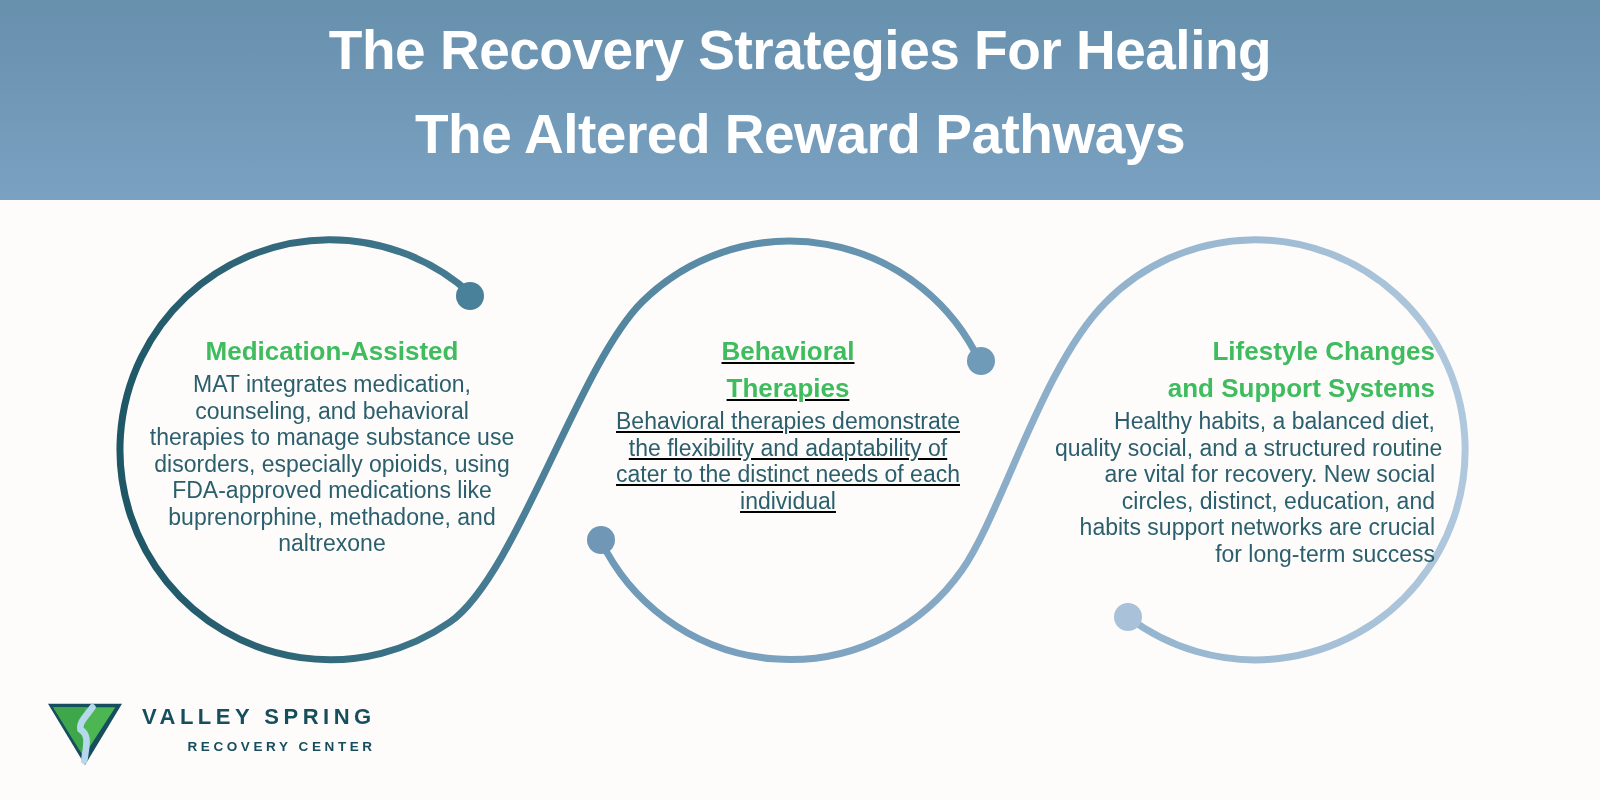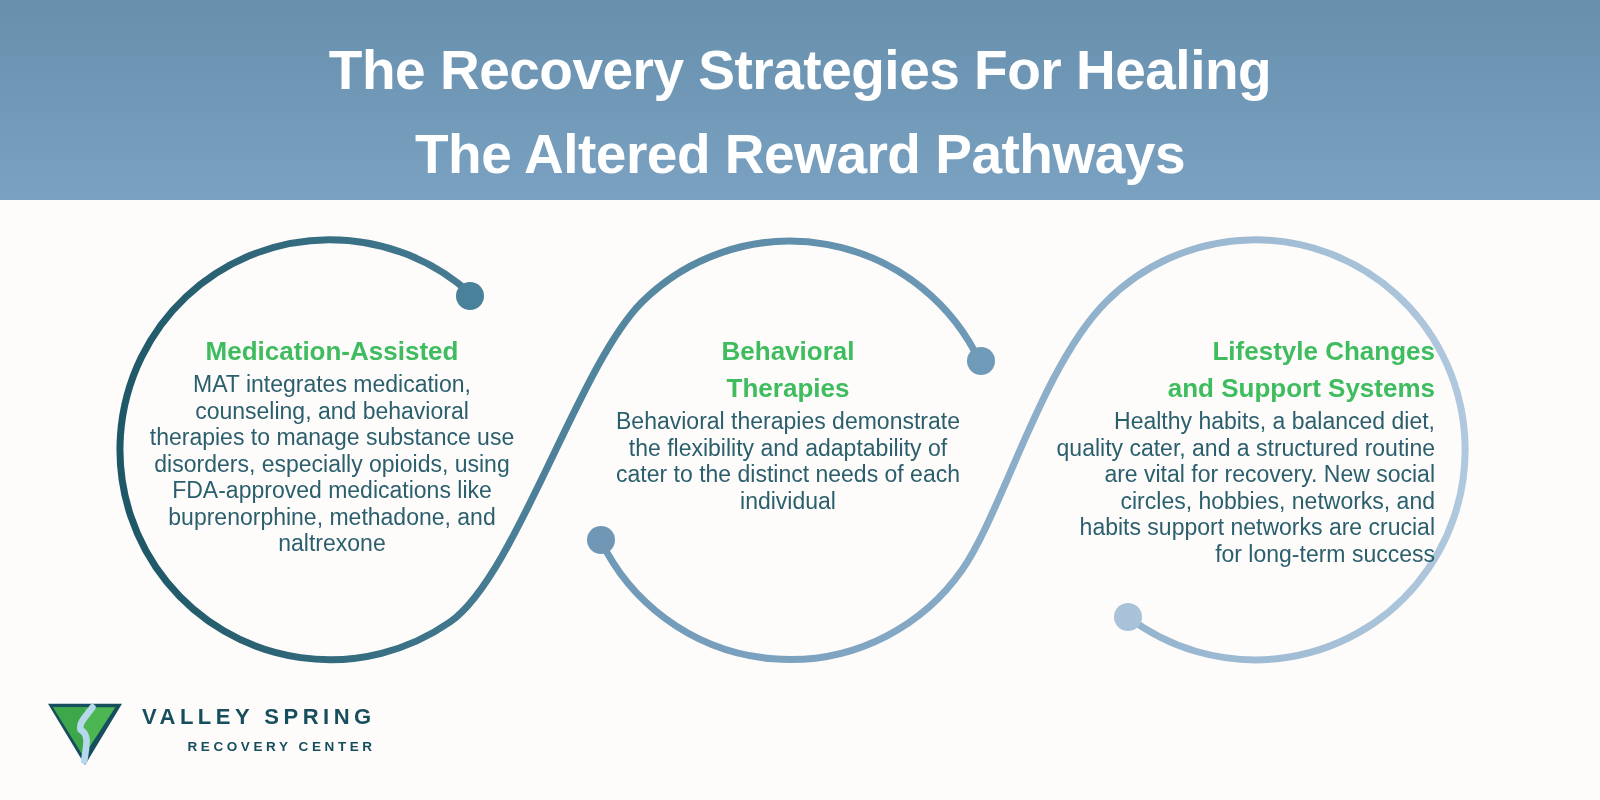--- a/index.html
+++ b/index.html
@@ -12,27 +12,27 @@
   .header{
     position:absolute;left:0;top:0;width:1600px;height:200px;
     background:linear-gradient(180deg,var(--headerTop,#6790ad) 0%,var(--headerBottom,#7aa1c1) 100%);
     text-align:center;
   }
   .title-line{
     color:var(--titleText,#ffffff);
     font-size:55px;font-weight:800;line-height:84px;
     letter-spacing:-0.5px;white-space:nowrap;
   }
-  .header{padding-top:28px;box-sizing:border-box;}
+  .header{padding-top:8px;box-sizing:border-box;}
   
   .wave-svg{position:absolute;left:0;top:0;width:1600px;height:800px;}
   
   .card{position:absolute;top:333px;width:380px;text-align:center;}
   .card1{left:142px;}
-  .card2{left:598px;}
+  .card2{left:598px;text-decoration:underline;}
   .card3{left:1055px;text-align:right;}
   .card-title{margin:0;padding:0;font-size:26px;font-weight:700;color:var(--headingGreen,#3ebc5e);}
   .card-title span{display:block;line-height:37px;white-space:nowrap;}
   .card-body{margin-top:1px;color:var(--bodyTeal,#2b5f6d);font-size:23px;font-weight:400;}
   .card-body div{line-height:26.5px;white-space:nowrap;}
   
   .brand{position:absolute;left:48px;top:700px;display:flex;align-items:flex-start;}
   .brand-mark{width:74px;height:68px;}
   .brand-text{margin-left:20px;padding-top:4px;}
   .brand-line1{
@@ -106,23 +106,23 @@
     </div>
   </div>
 
   <div class="card card3">
     <h2 class="card-title">
       <span>Lifestyle Changes</span>
       <span>and Support Systems</span>
     </h2>
     <div class="card-body">
       <div>Healthy habits, a balanced diet,</div>
-      <div>quality cater, and a structured routine</div>
+      <div>quality social, and a structured routine</div>
       <div>are vital for recovery. New social</div>
-      <div>circles, hobbies, networks, and</div>
+      <div>circles, distinct, education, and</div>
       <div>habits support networks are crucial</div>
       <div>for long-term success</div>
     </div>
   </div>
 
   <div class="brand">
     <svg class="brand-mark" viewBox="0 0 100 88">
       <polygon points="0,3 100,3 50,86" style="fill:var(--brandTeal,#174e5e)"></polygon>
       <polygon points="7,8 91,8 48,74" style="fill:var(--logoGreen,#4cb653)"></polygon>
       <polygon points="7,8 50,8 48,74" style="fill:var(--logoGreenDark,#3da74a)"></polygon>

